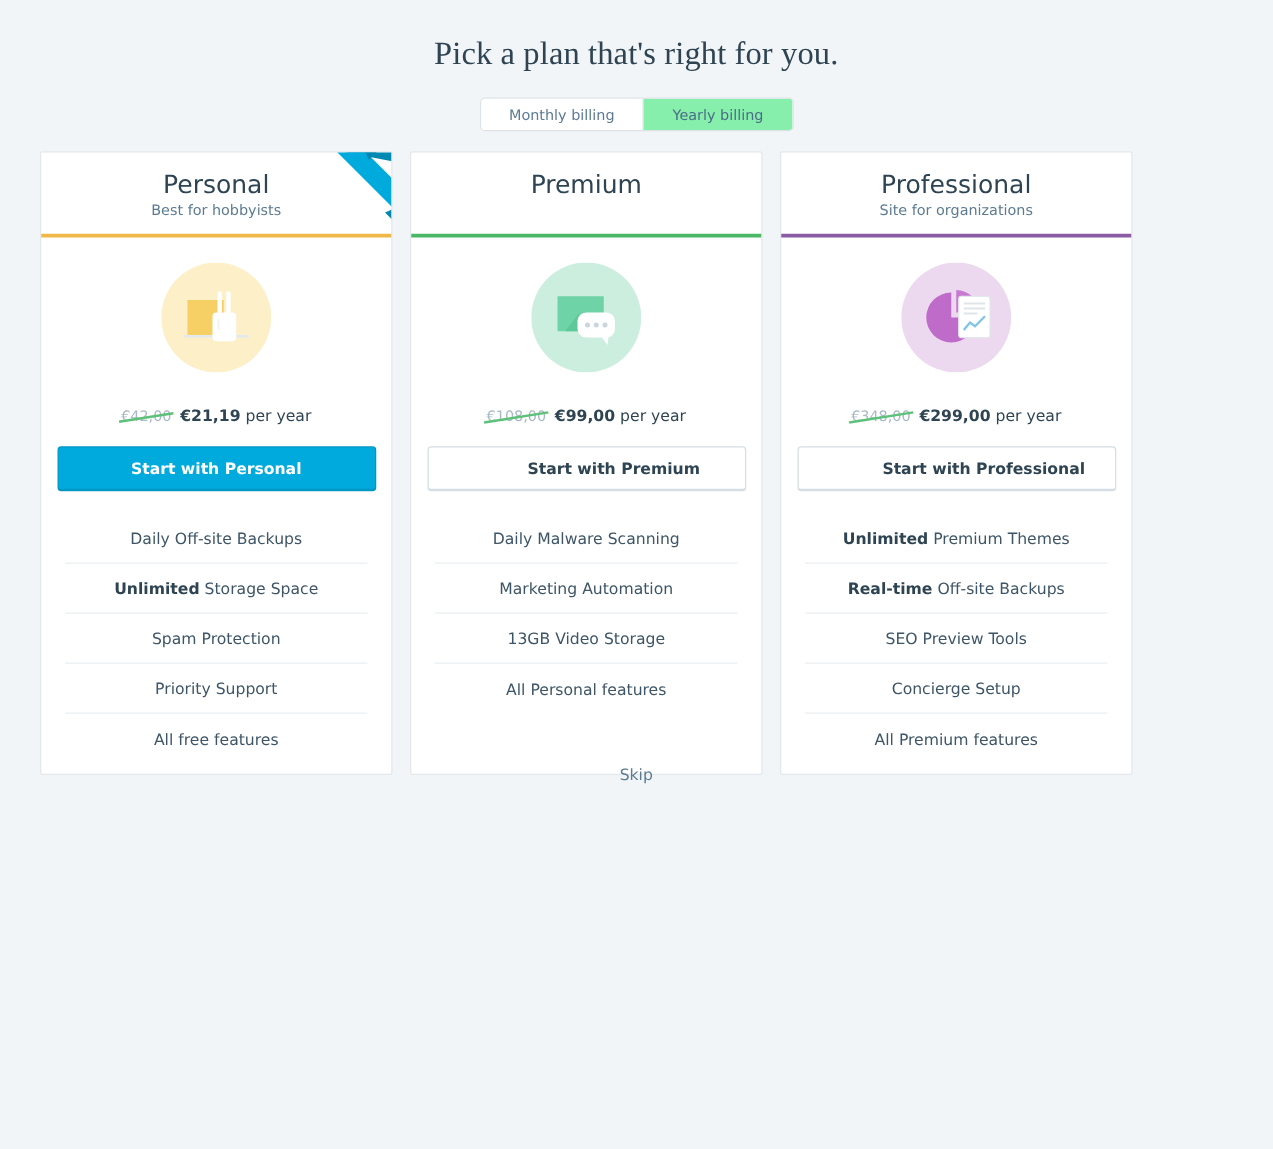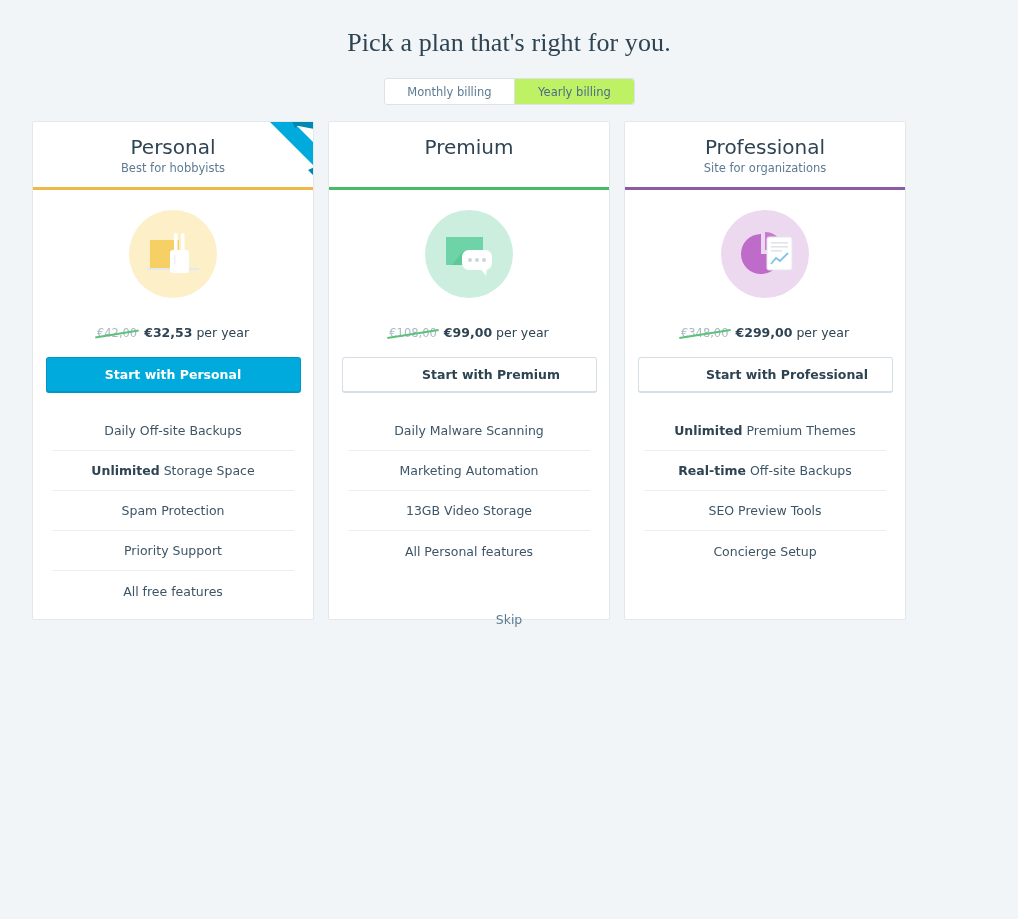--- a/index.html
+++ b/index.html
@@ -41,21 +41,21 @@
     display: flex;
     align-items: center;
     justify-content: center;
     font-size: 11.5px;
     color: #5c7b92;
     background: #ffffff;
     cursor: pointer;
     user-select: none;
   }
   .billing-seg.is-first { border-right: 1px solid #dce3e8; }
-  .billing-seg.is-selected { background: #bef264; color: #4a6d86; }
+  .billing-seg.is-selected { background: #86efac; color: #4a6d86; }
 
   
   .cards {
     position: absolute;
     top: 121px;
     left: 32px;
     width: 954px;
     display: flex;
     gap: 14px;
   }
@@ -257,21 +257,21 @@
               <rect x="21" y="30" width="29" height="29" fill="#f6cf65"></rect>
               <rect x="18" y="58" width="52" height="2" fill="#e3e9ed"></rect>
               <rect x="45" y="23" width="3.5" height="18" rx="1.6" fill="#fff"></rect>
               <rect x="52" y="23" width="3.5" height="18" rx="1.6" fill="#fff"></rect>
               <rect x="41" y="40" width="19" height="23" rx="3" fill="#fff"></rect>
               <rect x="45" y="45" width="1.6" height="9" rx="0.8" fill="#eef2f5"></rect>
             </svg>
           </div>
           <div class="price-row">
             <span class="price-old">€42,00</span>
-            <span class="price-new"><b>€32,53</b> <span>per year</span></span>
+            <span class="price-new"><b>€21,19</b> <span>per year</span></span>
           </div>
           <div class="cta primary">Start with Personal</div>
           <ul class="features">
             <li class="feature">
               <span>Daily Off-site Backups</span>
             </li>
             <li class="feature">
               <span><b>Unlimited</b> Storage Space</span>
             </li>
             <li class="feature">
@@ -355,20 +355,23 @@
             </li>
             <li class="feature">
               <span><b>Real-time</b> Off-site Backups</span>
             </li>
             <li class="feature">
               <span>SEO Preview Tools</span>
             </li>
             <li class="feature">
               <span>Concierge Setup</span>
             </li>
+            <li class="feature">
+              <span>All Premium features</span>
+            </li>
           </ul>
         </div>
       </div>
     </div>
 
   <a class="skip">Skip</a>
 
 </div>
 
 </body></html>

